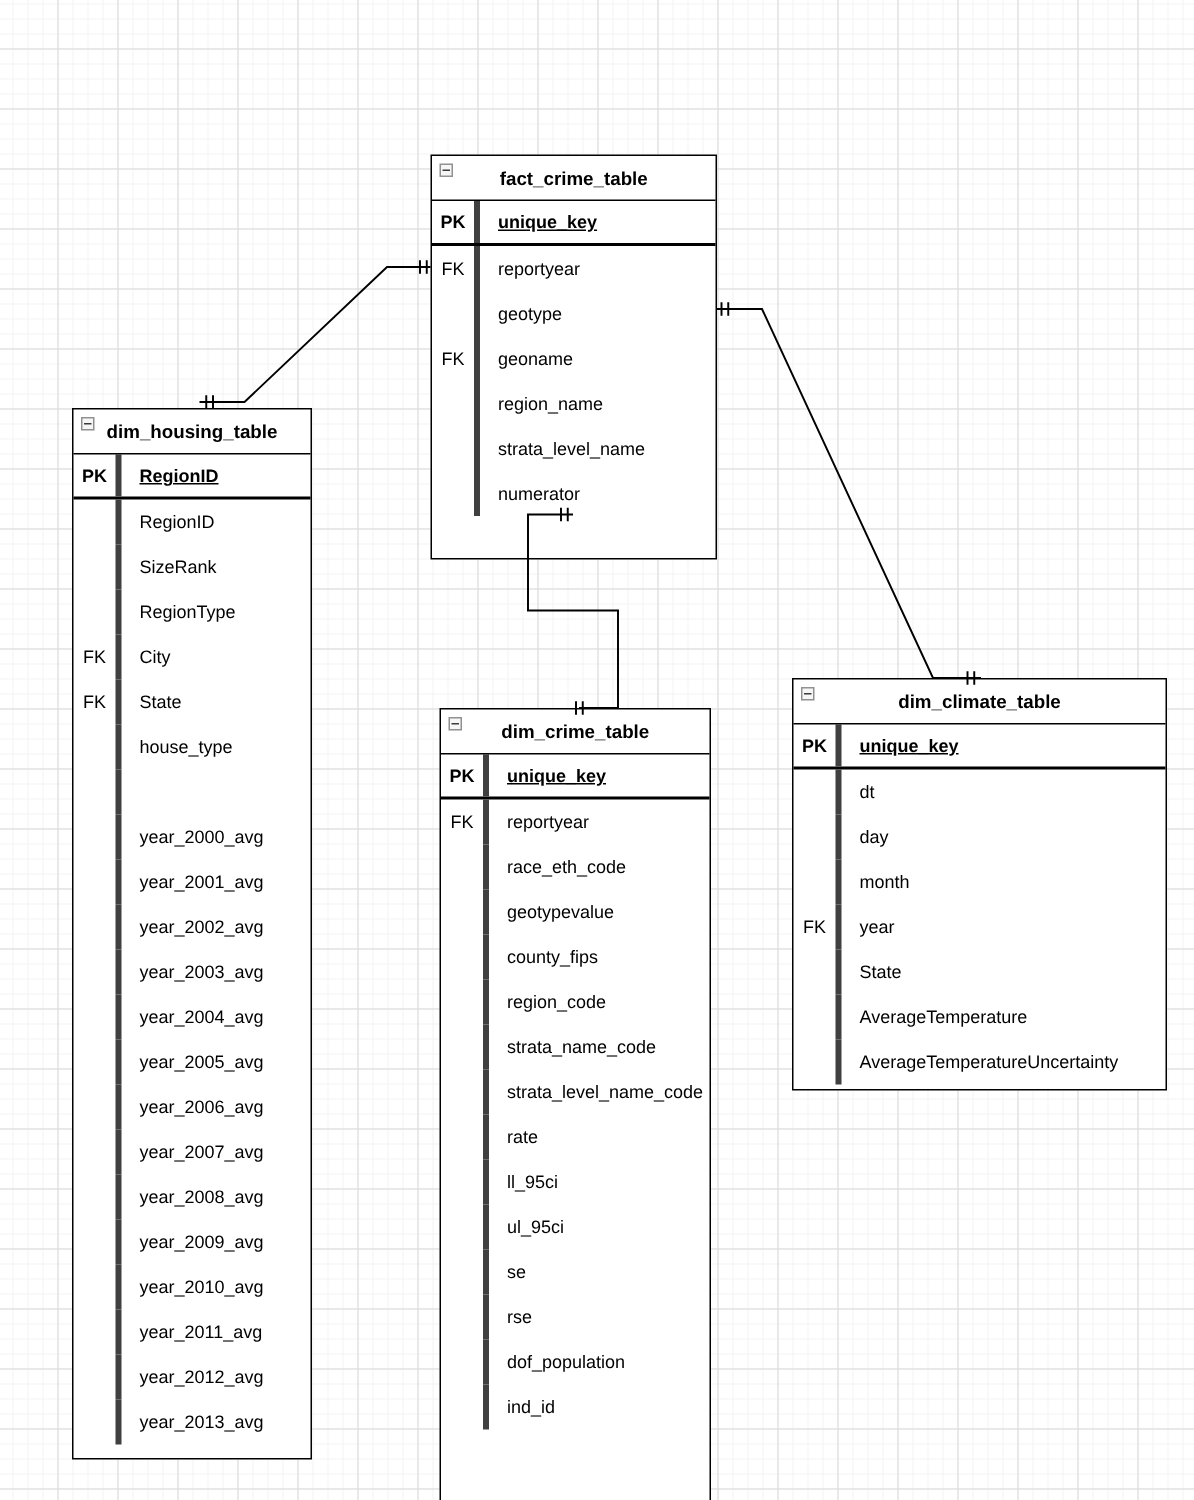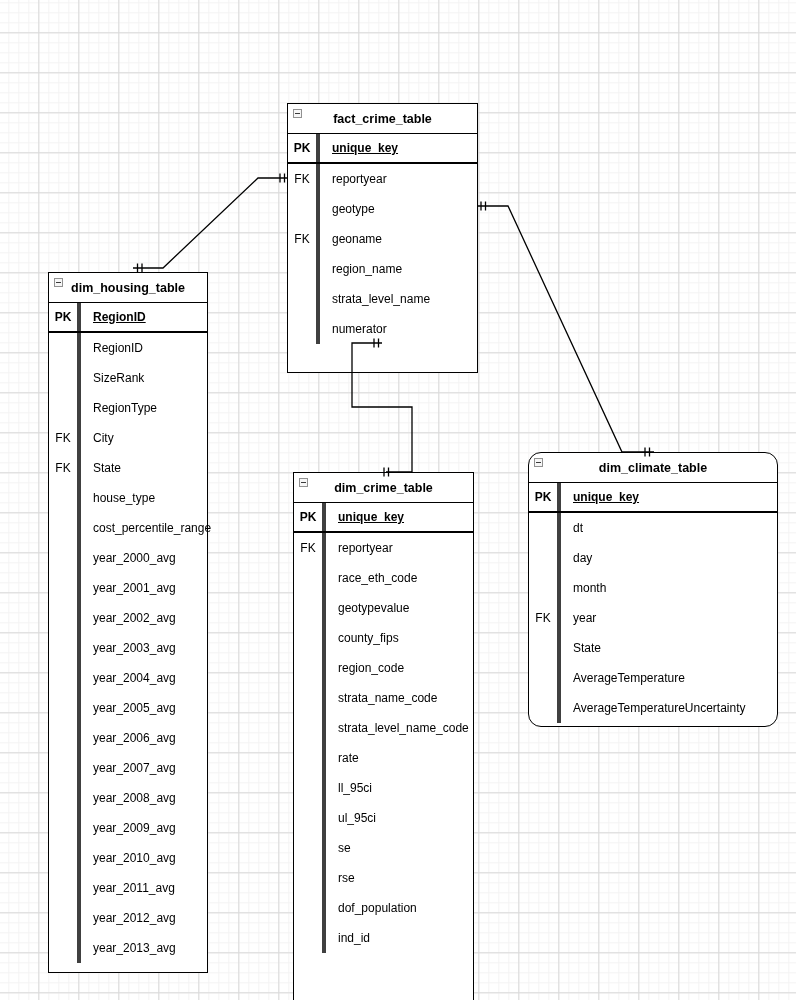--- a/index.html
+++ b/index.html
@@ -180,21 +180,20 @@
       <div class="er-row">
         <span class="key-cell">FK</span>
         <span class="name-cell">State</span>
       </div>
       <div class="er-row">
         <span class="key-cell"></span>
         <span class="name-cell">house_type</span>
       </div>
       <div class="er-row">
         <span class="key-cell"></span>
-        <span class="name-cell">cost_percentile_range</span>
       </div>
       <div class="er-row">
         <span class="key-cell"></span>
         <span class="name-cell">year_2000_avg</span>
       </div>
       <div class="er-row">
         <span class="key-cell"></span>
         <span class="name-cell">year_2001_avg</span>
       </div>
       <div class="er-row">
@@ -307,21 +306,21 @@
       </div>
       <div class="er-row">
         <span class="key-cell"></span>
         <span class="name-cell">dof_population</span>
       </div>
       <div class="er-row">
         <span class="key-cell"></span>
         <span class="name-cell">ind_id</span>
       </div>
     </div>
-    <div class="er-table" style="left: 528px; top: 452px; width: 250px; height: 275px; border-radius: 13px;">
+    <div class="er-table" style="left: 528px; top: 452px; width: 250px; height: 275px;">
       <div class="er-title">
         <div class="collapse-btn">
           <div class="minus"></div>
         </div>
         <span>dim_climate_table</span>
       </div>
       <div class="er-row pk-row">
         <span class="key-cell">PK</span>
         <span class="name-cell pk-name">unique_key</span>
       </div>

